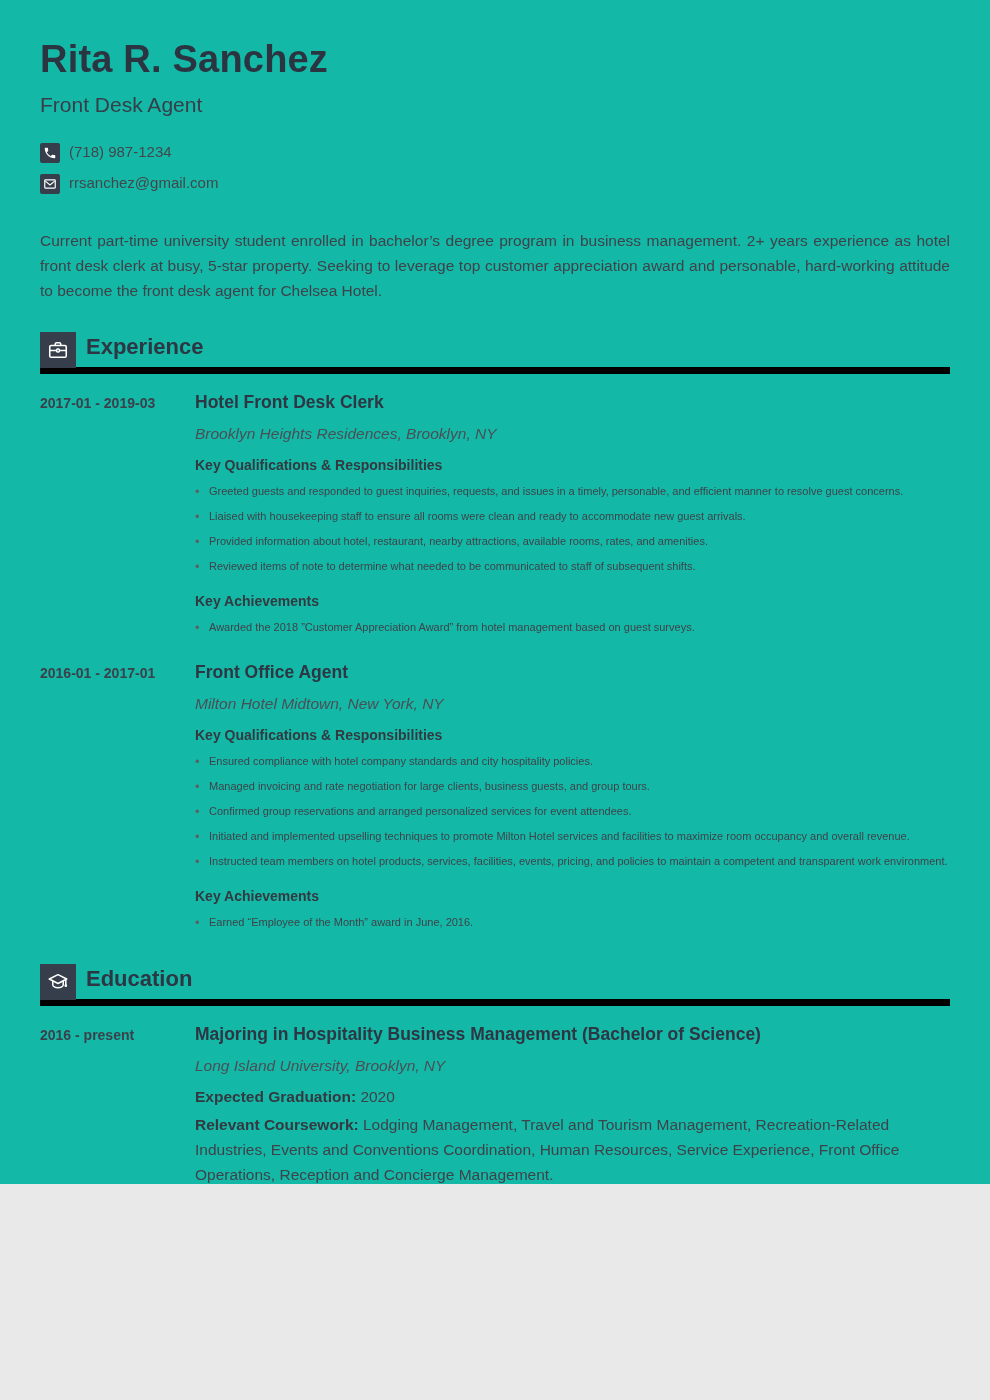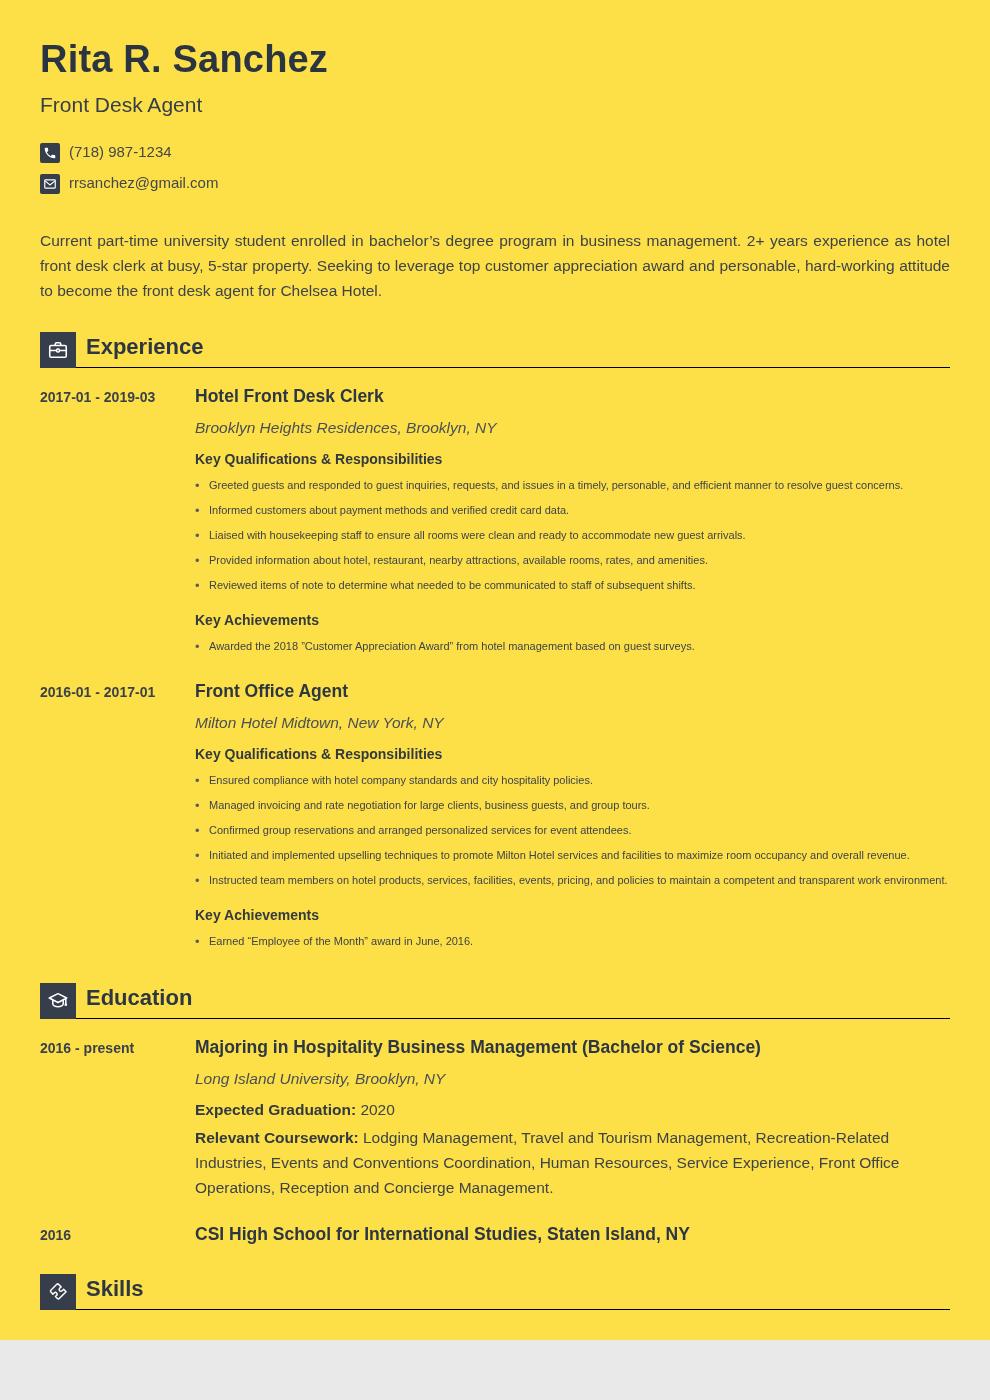--- a/index.html
+++ b/index.html
@@ -1,19 +1,19 @@
 <!DOCTYPE html>
 <html><head>
 <meta charset="utf-8">
 <style>
   * { margin:0; padding:0; box-sizing:border-box; }
   html,body { background:#e9e9e9; }
   body { font-family:"Liberation Sans", sans-serif; }
   .page {
-    width:990px; height:1340px; margin:0 auto; background:#fde047;
+    width:990px; height:1184px; margin:0 auto; background:#14b8a6;
     padding:38px 40px 30px 40px; overflow:hidden; position:relative;
     color:#40454d;
   }
   
   .name { font-size:38px; font-weight:800; color:#2b3542; letter-spacing:.2px; }
   .job-title { font-size:21px; color:#363e49; margin-top:12px; font-weight:400; }
   .contacts { margin-top:26px; }
   .contact-row { display:flex; margin-bottom:11px; }
   .contact-icon {
     width:20px; height:20px; background:#353e4a; border-radius:2px;
@@ -22,21 +22,21 @@
   .contact-icon svg { width:14px; height:14px; display:block; }
   .contact-text { margin-left:9px; font-size:15px; color:#43474c; }
   
   .summary {
     margin-top:34px; font-size:15.5px; line-height:25px; text-align:justify;
     color:#3e434a;
   }
   
   .section { margin-top:29px; }
   .section-head {
-    display:flex; align-items:flex-end; border-bottom:1px solid #000000;
+    display:flex; align-items:flex-end; border-bottom:7px solid #000000;
     padding-bottom:0;
   }
   .section-icon {
     width:36px; height:36px; background:#353e4a;
     display:flex; align-items:center; justify-content:center; flex:0 0 36px;
     margin-bottom:-1px;
   }
   .section-icon svg { width:22px; height:22px; display:block; }
   .section-title {
     font-size:22px; font-weight:700; color:#2d3643; margin-left:10px;
@@ -105,21 +105,20 @@
     </div>
 
     <div class="entry">
       <div class="entry-date">2017-01 - 2019-03</div>
       <div class="entry-body">
         <div class="entry-title">Hotel Front Desk Clerk</div>
         <div class="entry-company">Brooklyn Heights Residences, Brooklyn, NY</div>
         <div class="entry-subhead">Key Qualifications &amp; Responsibilities</div>
         <ul class="bullets">
           <li>Greeted guests and responded to guest inquiries, requests, and issues in a timely, personable, and efficient manner to resolve guest concerns.</li>
-          <li>Informed customers about payment methods and verified credit card data.</li>
           <li>Liaised with housekeeping staff to ensure all rooms were clean and ready to accommodate new guest arrivals.</li>
           <li>Provided information about hotel, restaurant, nearby attractions, available rooms, rates, and amenities.</li>
           <li>Reviewed items of note to determine what needed to be communicated to staff of subsequent shifts.</li>
         </ul>
         <div class="entry-subhead">Key Achievements</div>
         <ul class="bullets">
           <li>Awarded the 2018 ”Customer Appreciation Award” from hotel management based on guest surveys.</li>
         </ul>
       </div>
     </div>

